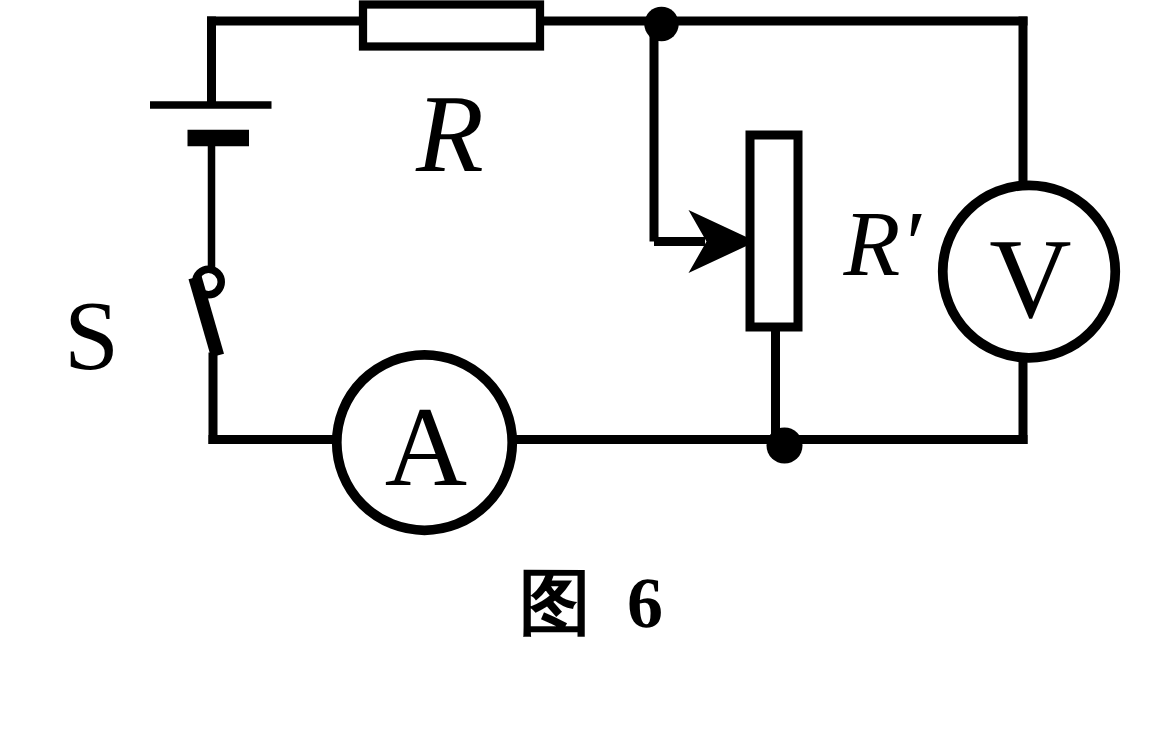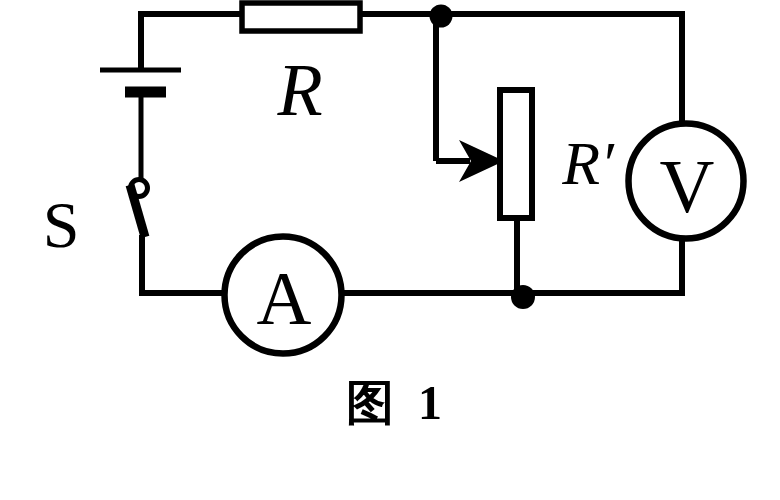--- a/index.html
+++ b/index.html
@@ -107,14 +107,14 @@
   <div class="lbl lbl-S">S</div>
 
   <div class="lbl lbl-R">R</div>
 
   <div class="lbl lbl-Rprime">R′</div>
 
   <div class="lbl lbl-A">A</div>
 
   <div class="lbl lbl-V">V</div>
 
-  <div class="lbl caption">图 1</div>
+  <div class="lbl caption">图 6</div>
 </div>
 
 </body></html>

